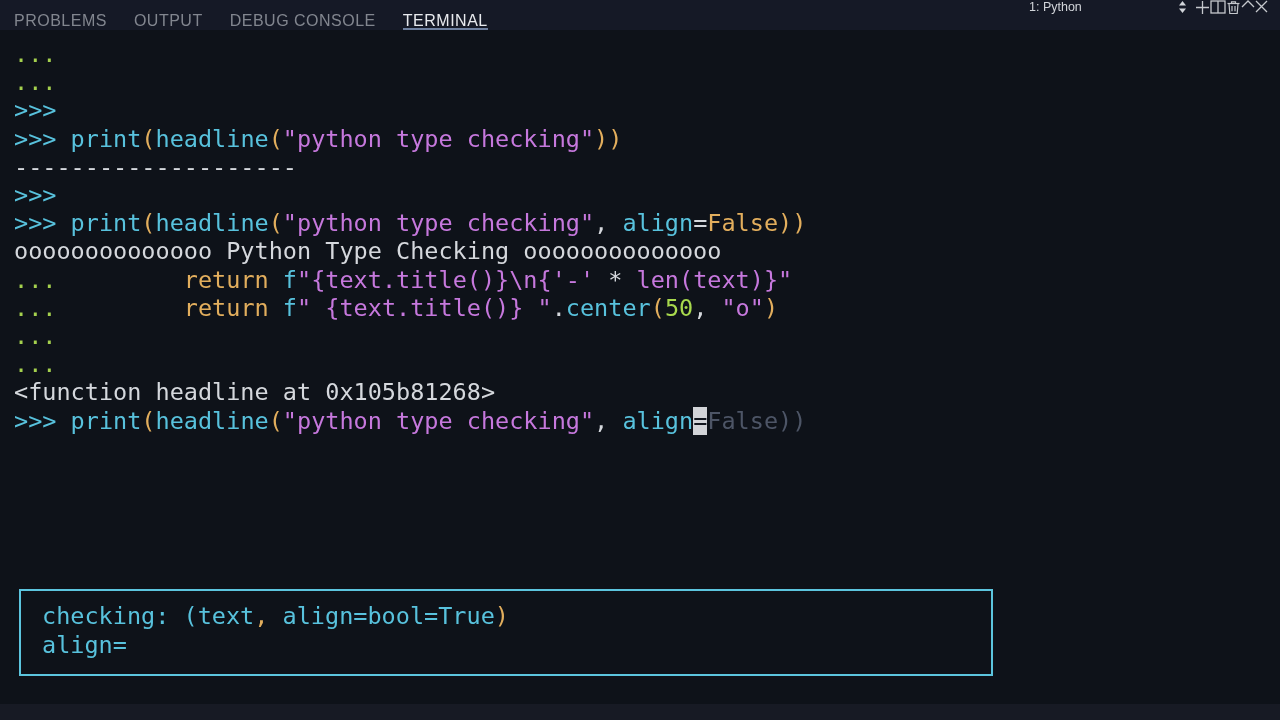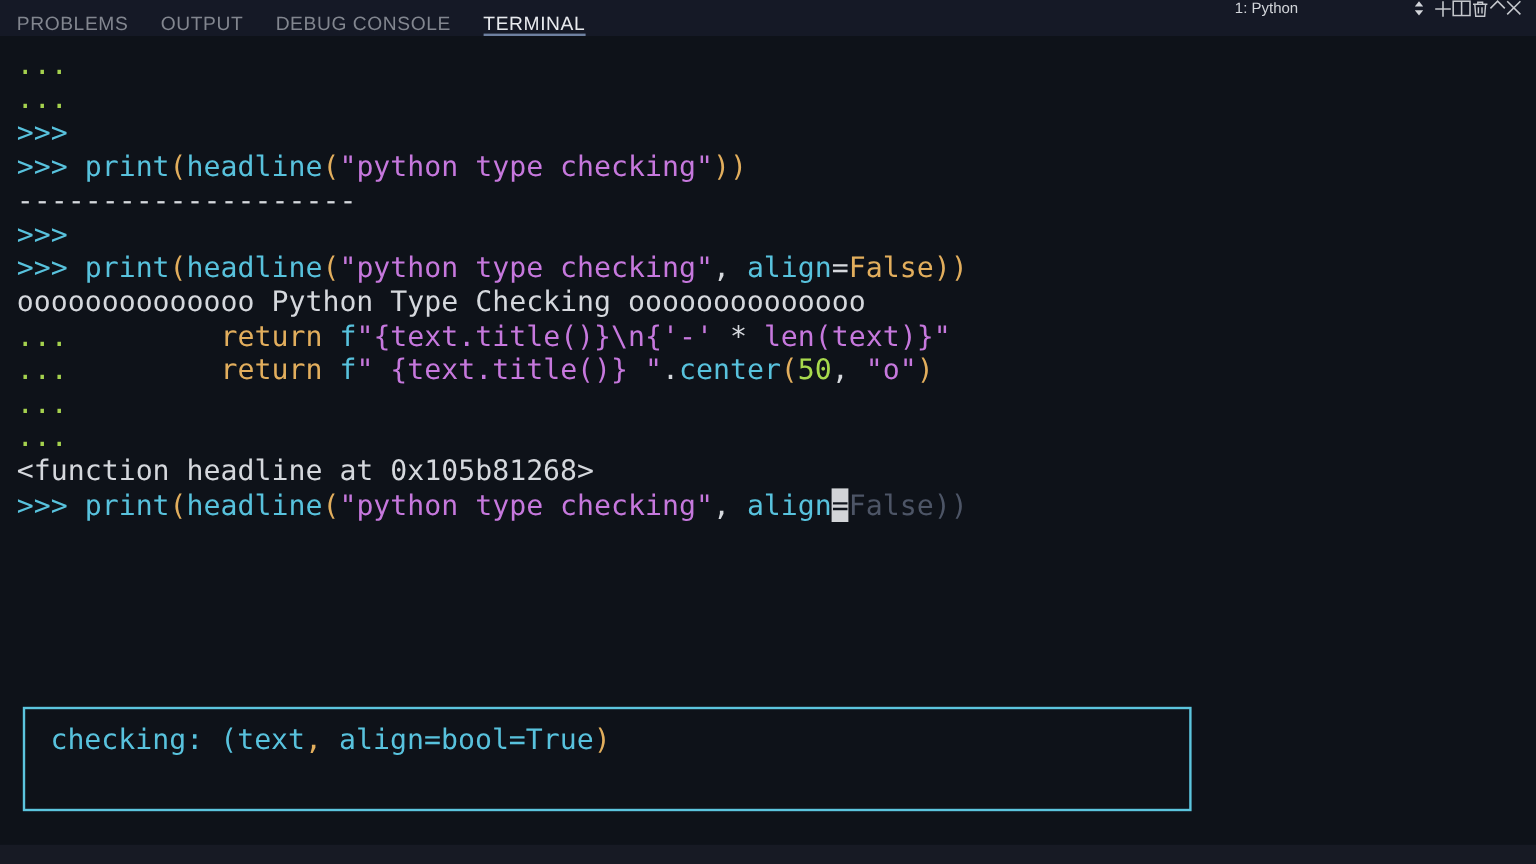--- a/index.html
+++ b/index.html
@@ -155,15 +155,16 @@
     <div class="t-line"><span class="c-green">...</span><span class="c-white">         </span><span class="c-gold">return </span><span class="c-cyan">f</span><span class="c-purple">"{text.title()}\n{'-' </span><span class="c-white">*</span><span class="c-purple"> len(text)}"</span></div>
     <div class="t-line"><span class="c-green">...</span><span class="c-white">         </span><span class="c-gold">return </span><span class="c-cyan">f</span><span class="c-purple">" {text.title()} "</span><span class="c-white">.</span><span class="c-cyan">center</span><span class="c-gold">(</span><span class="c-lime bold">50</span><span class="c-white">, </span><span class="c-purple">"o"</span><span class="c-gold">)</span></div>
     <div class="t-line"><span class="c-green">...</span></div>
     <div class="t-line"><span class="c-green">...</span></div>
     <div class="t-line"><span class="c-white">&lt;function headline at 0x105b81268&gt;</span></div>
     <div class="t-line"><span class="c-cyan">&gt;&gt;&gt; print</span><span class="c-gold">(</span><span class="c-cyan">headline</span><span class="c-gold">(</span><span class="c-purple">"python type checking"</span><span class="c-white">, </span><span class="c-cyan">align</span><span class="c-white cursor">=</span><span class="c-dim">False))</span></div>
   </main>
 
 <div class="tooltip" id="tooltip-body">
     <div class="t-line"><span class="c-cyan bold">checking:</span><span class="c-cyan"> (text</span><span class="c-gold">,</span><span class="c-white"> </span><span class="c-cyan bold">align</span><span class="c-cyan">=</span><span class="c-cyan bold">bool</span><span class="c-cyan">=</span><span class="c-cyan bold">True</span><span class="c-gold">)</span></div>
+    <div class="t-line"><span class="c-cyan">align=</span></div>
   </div>
 
 <div class="bottom-strip"></div>
 
 </body></html>

